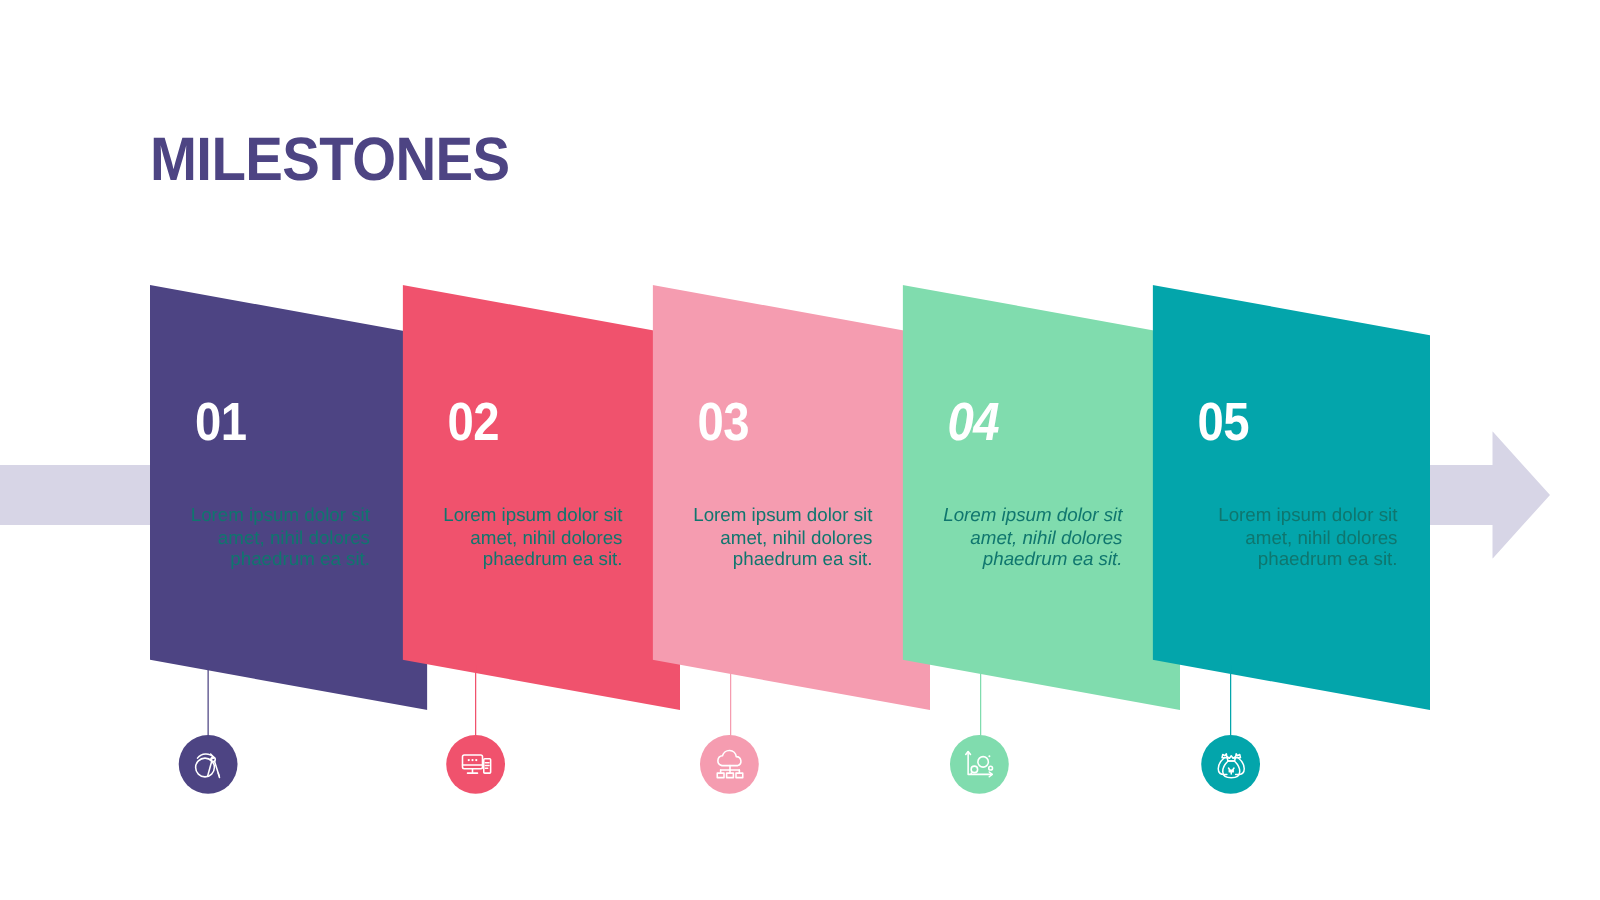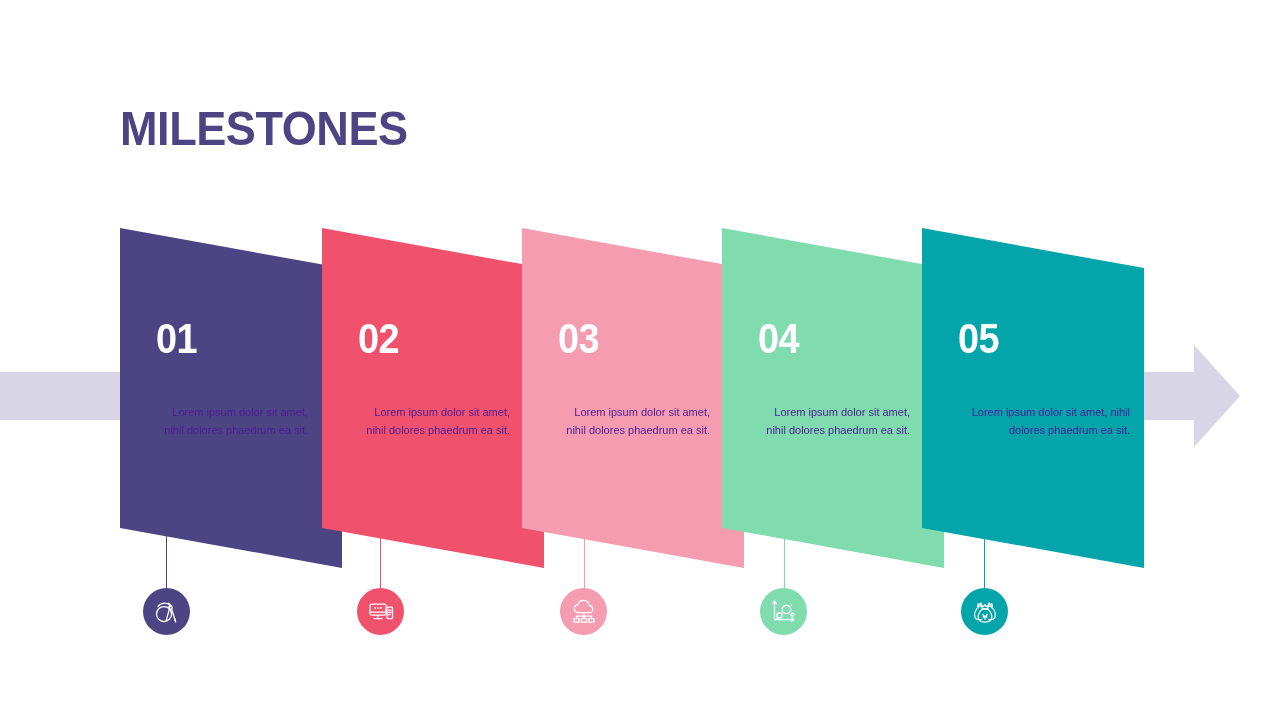--- a/index.html
+++ b/index.html
@@ -75,35 +75,35 @@
     font-size: 43px;
     line-height: 44px;
     font-weight: bold;
     letter-spacing: -0.5px;
     transform: scaleX(0.88);
     transform-origin: left center;
     color: #ffffff;
   }
   .card-body {
     position: absolute;
-    left: 36px;
+    left: 24px;
     top: 176px;
     width: 152px;
-    font-size: 11px;
+    font-size: 15px;
     line-height: 17.5px;
     font-weight: normal;
-    color: #4c1d95;
+    color: #0f766e;
   }
   .card.wide .card-body { width: 172px; }
 
   
   #card-1 { left: 120px; }
   #card-2 { left: 322px; }
   #card-3 { left: 522px; }
-  #card-4 { left: 722px; }
+  #card-4 { left: 722px; font-style: italic; }
   #card-5 { left: 922px; width: 222px; }
 
   
   .band-stub {
     position: absolute;
     top: 372px;
     width: 16px;
     height: 48px;
     background: #d7d5e6;
   }

